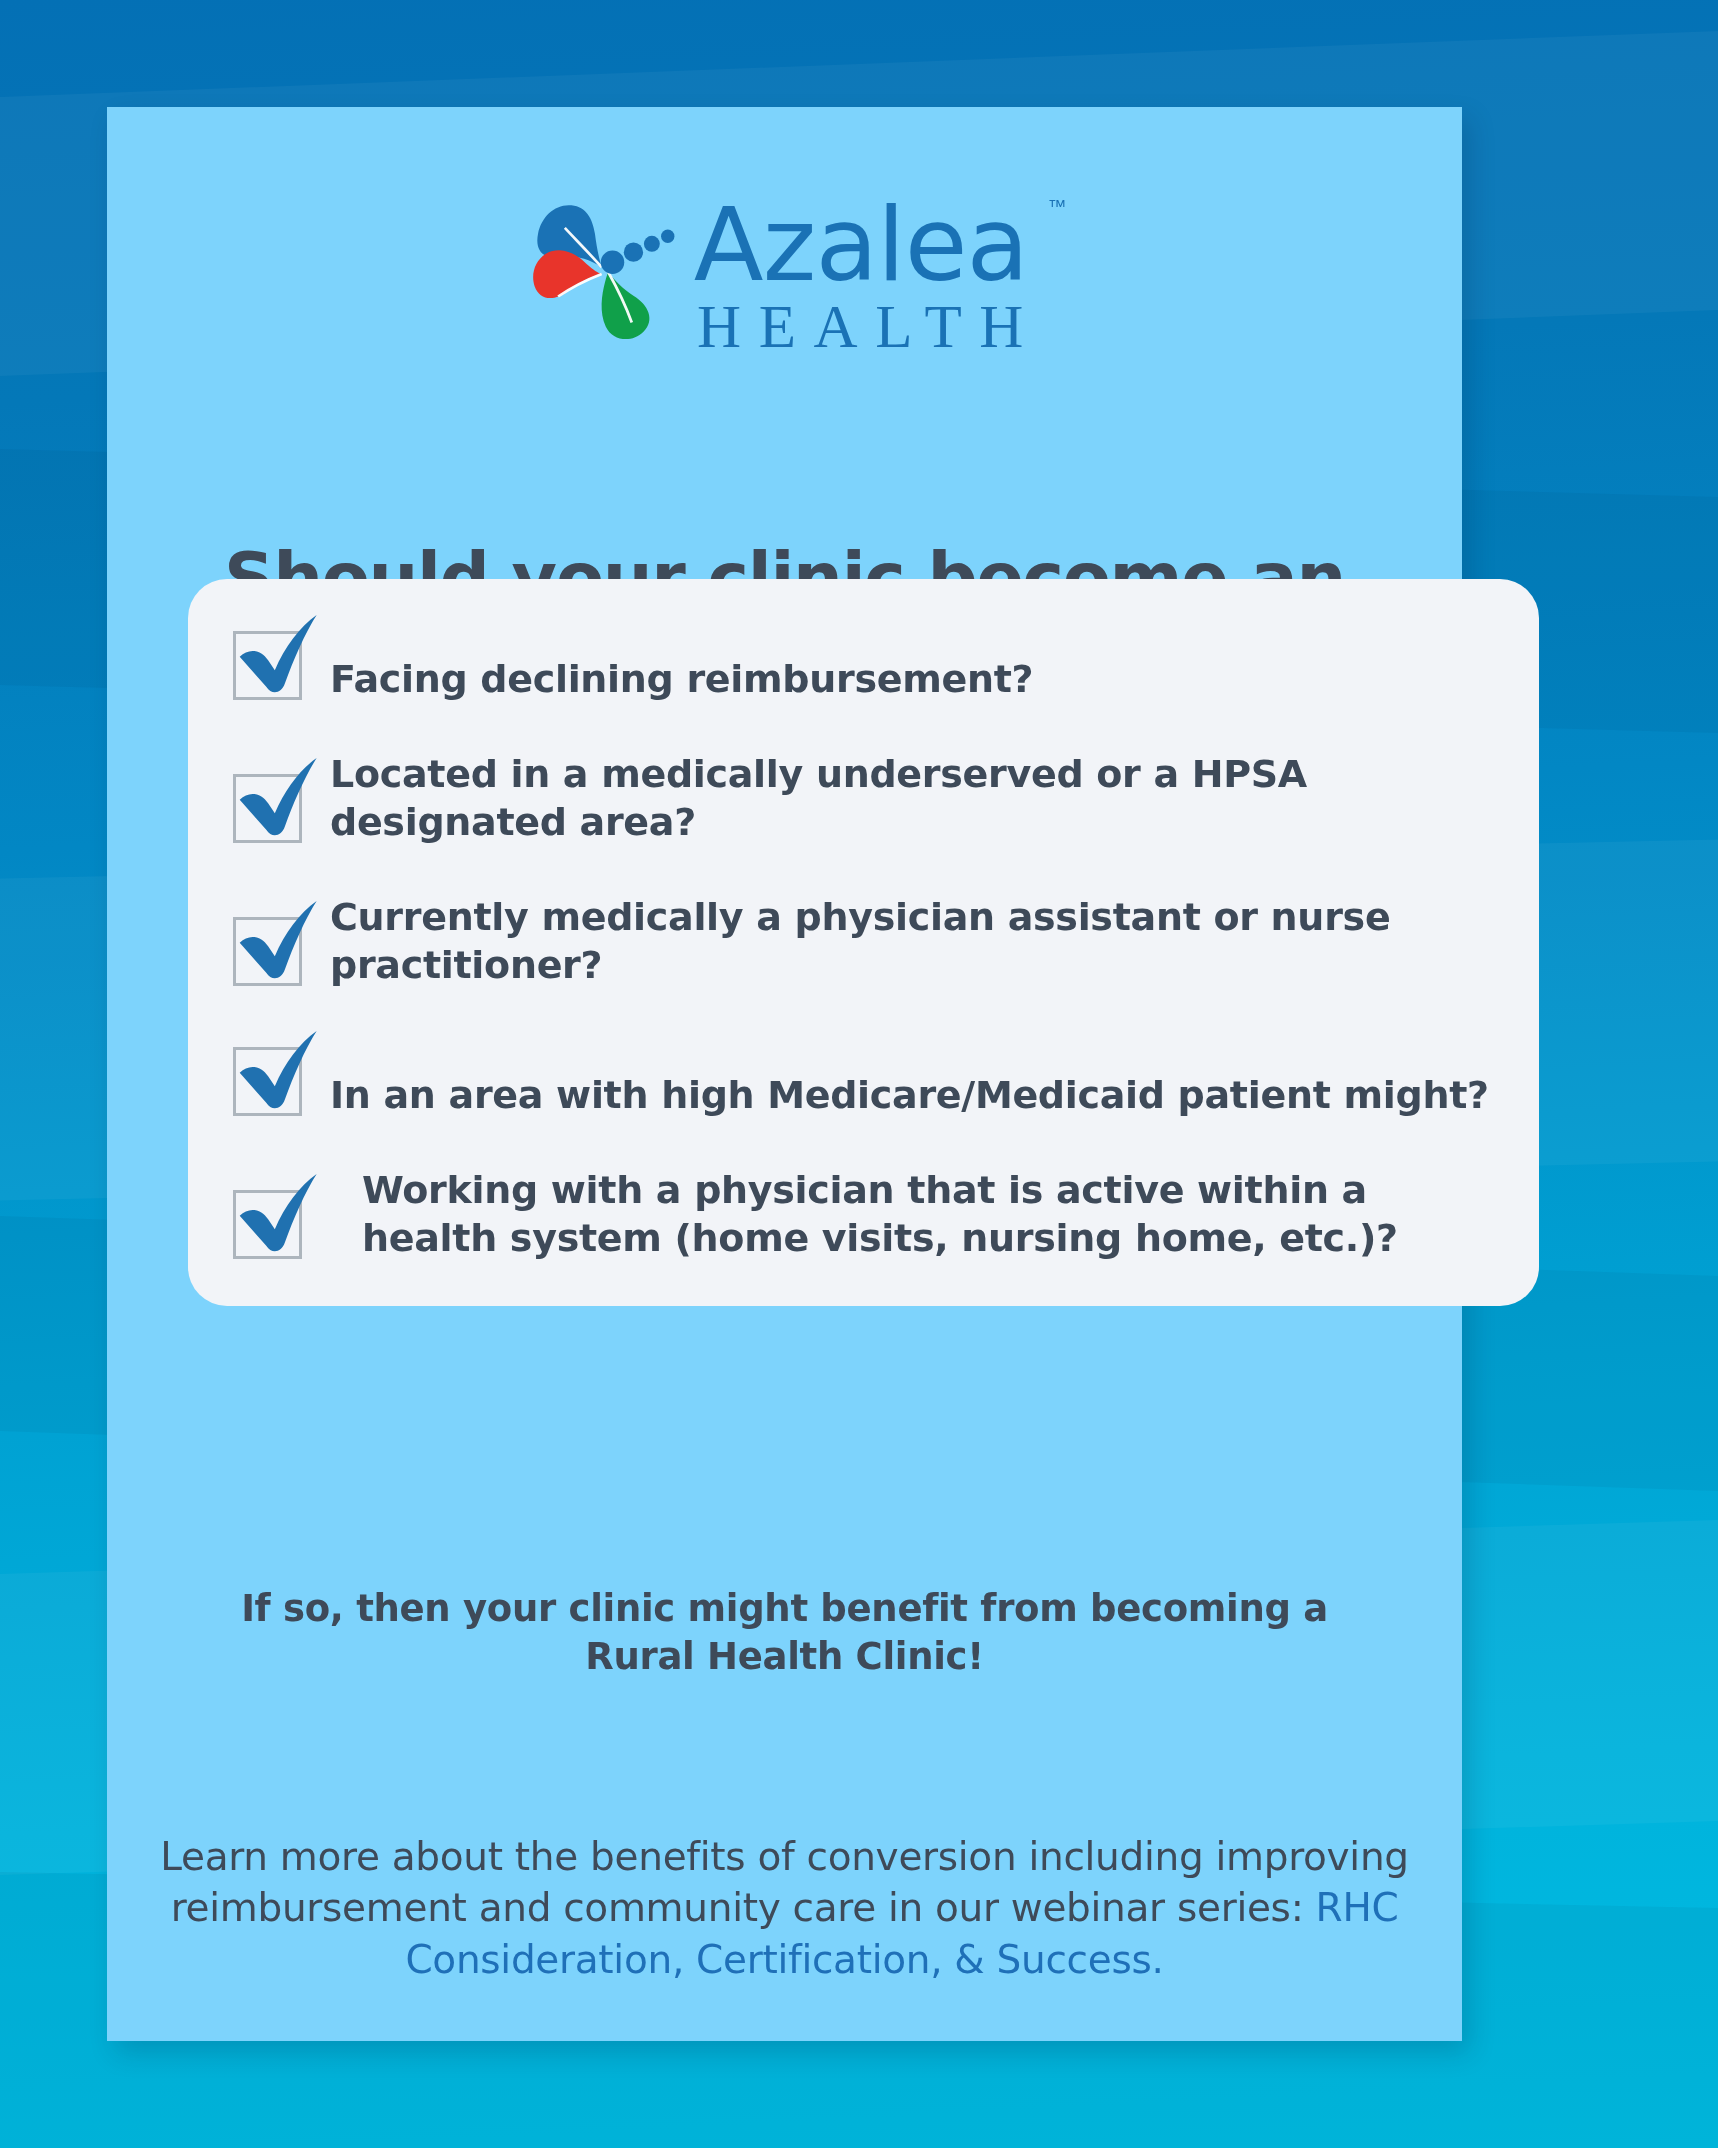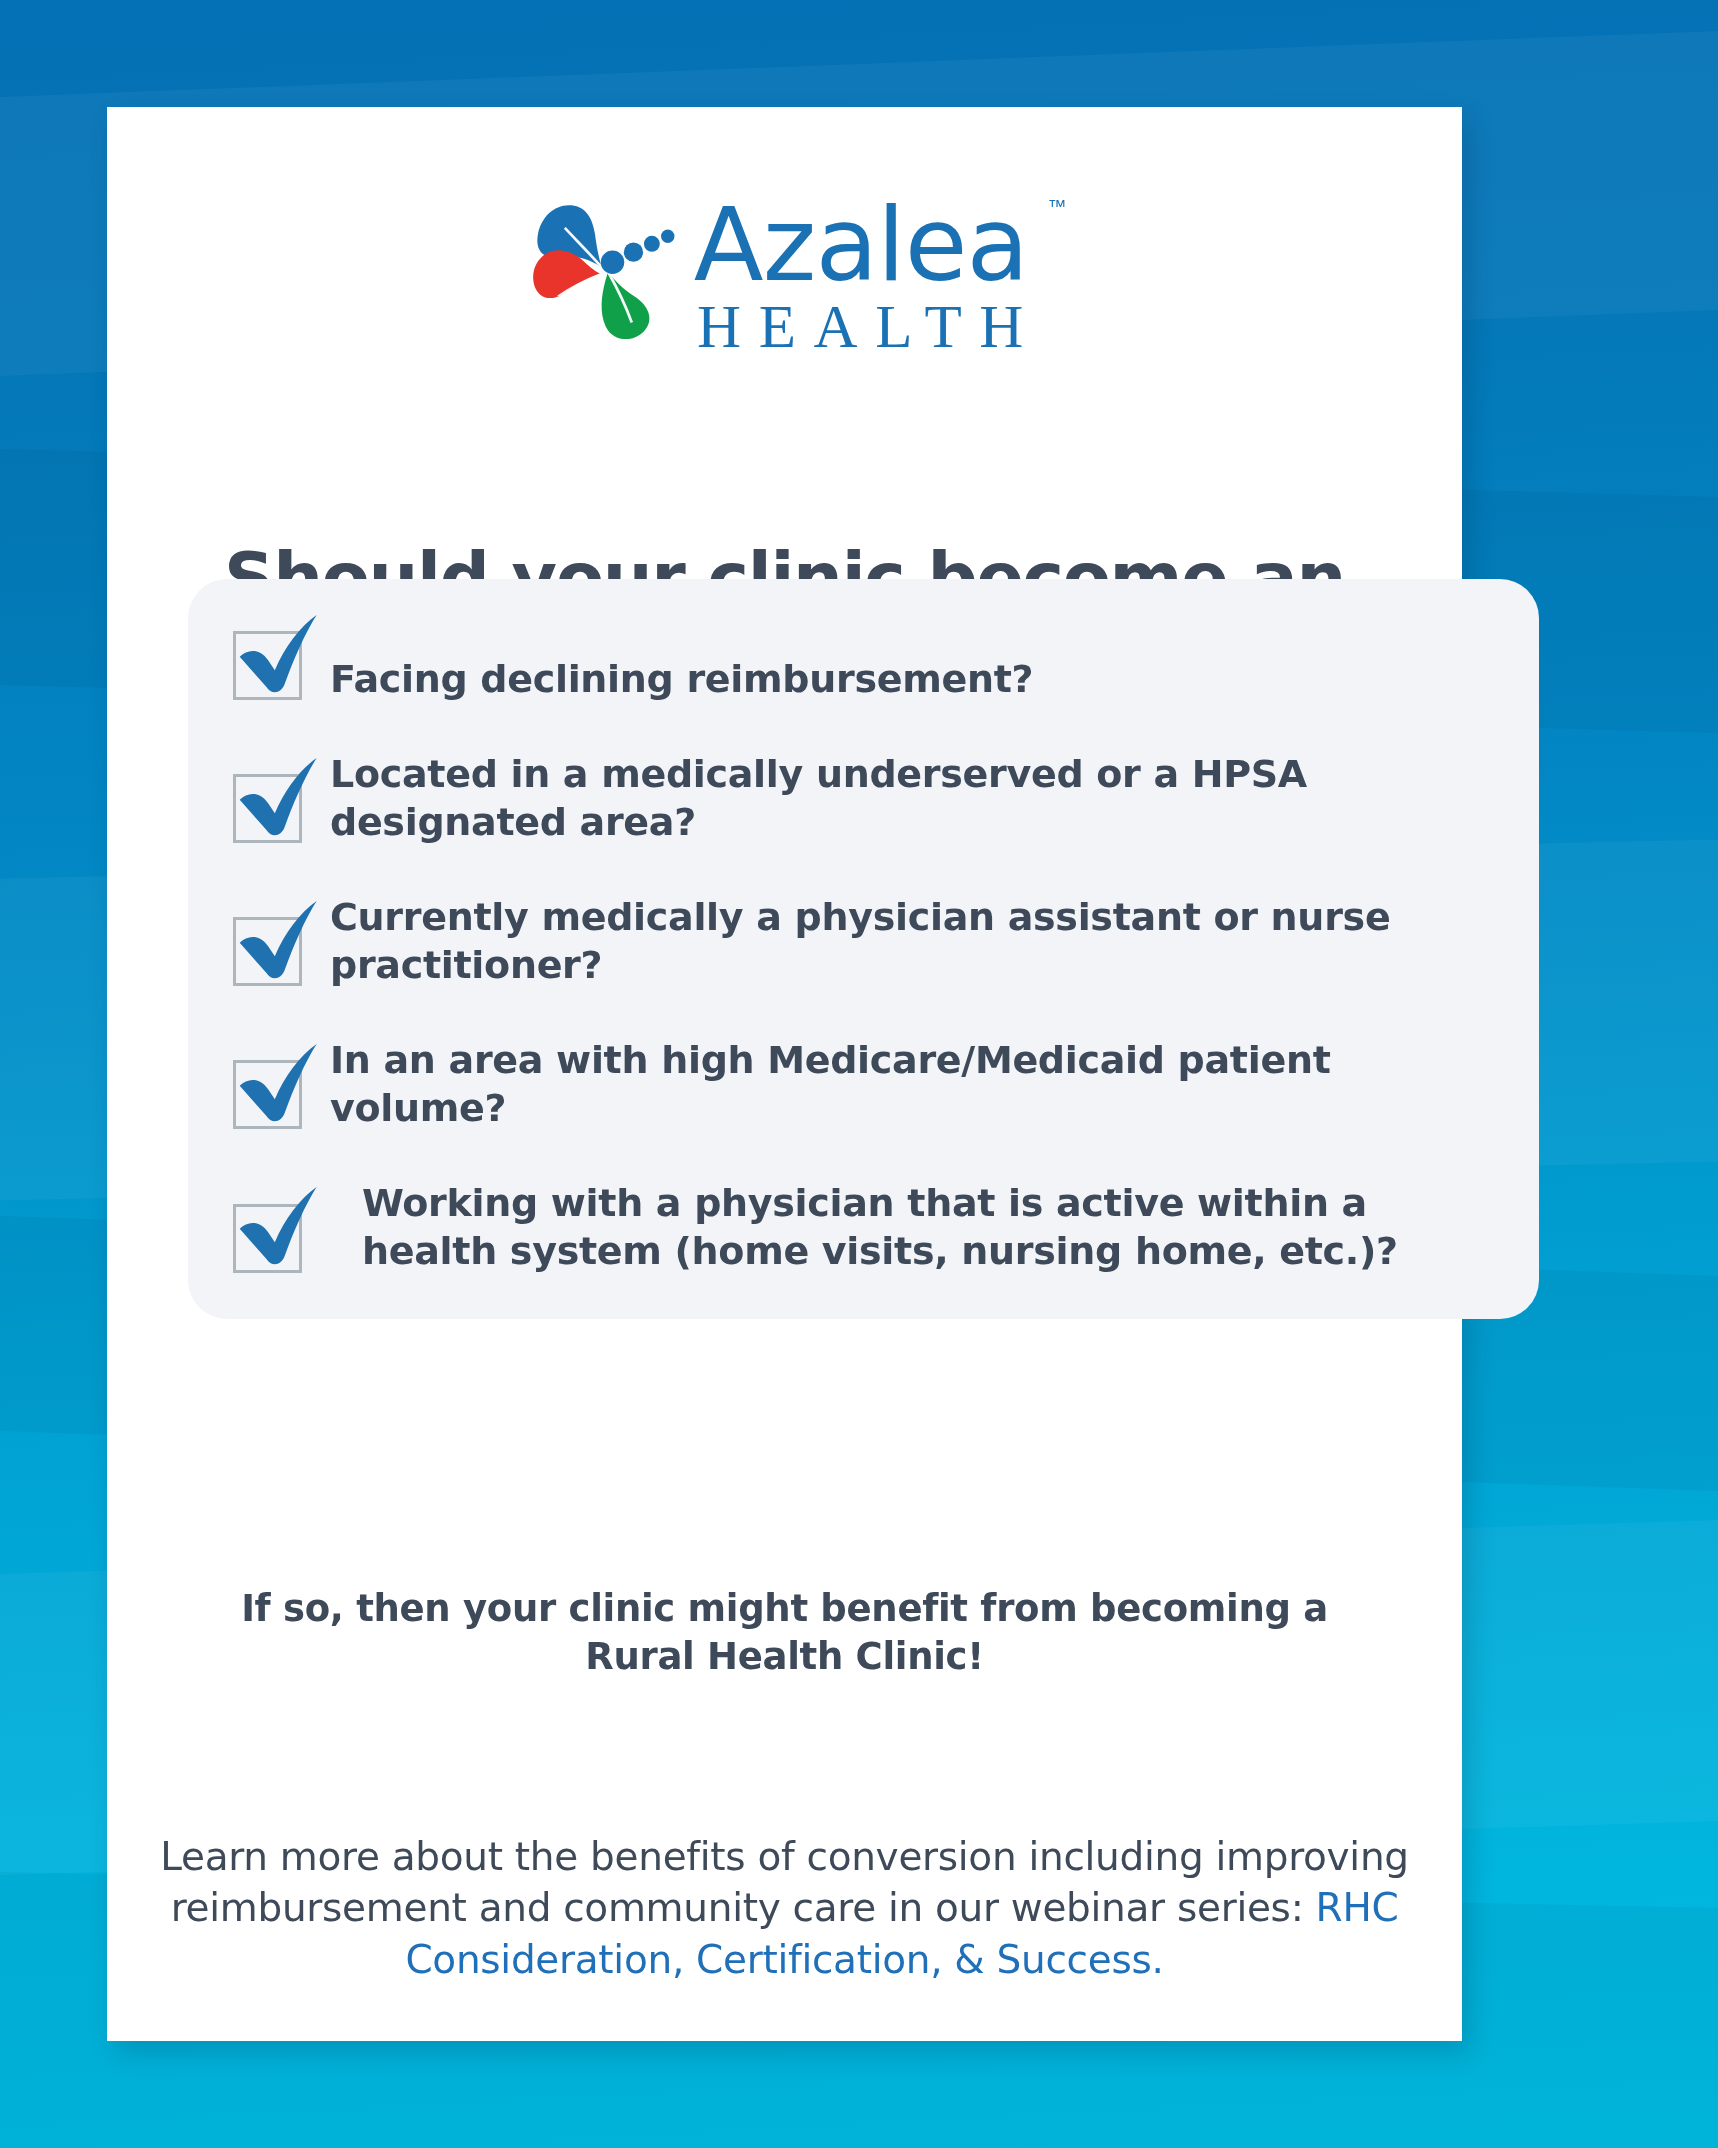--- a/index.html
+++ b/index.html
@@ -44,21 +44,21 @@
   .band5 { top: 72%; height: 14%; transform: rotate(-1.8deg); }
   .band6 { top: 88%; height: 14%; transform: rotate(1.2deg); }
 
   
   .card {
     position: absolute;
     left: 107px;
     top: 107px;
     width: 1355px;
     height: 1934px;
-    background: #ffffff;
+    background: #7dd3fc;
     box-shadow: 8.4px 11.7px 25px rgba(0,30,60,0.18);
   }
 
   
   .logo-wrap {
     position: absolute;
     left: 0; right: 0;
     top: 84px;
     display: flex;
     justify-content: center;
@@ -288,21 +288,21 @@
           <span class="check-text">Currently medically a physician assistant or nurse practitioner?</span>
         </li>
 
         <li class="check-item">
           <span class="checkbox">
             <span class="box"></span>
             <svg viewBox="0 0 122 108">
               <path d="M14 52 C24 42 38 42 48 56 L56 68 C68 40 86 16 106 2 C92 24 78 56 68 84 C64 96 52 98 46 88 Z" fill="#2071b0"></path>
             </svg>
           </span>
-          <span class="check-text">In an area with high Medicare/Medicaid patient volume?</span>
+          <span class="check-text">In an area with high Medicare/Medicaid patient might?</span>
         </li>
 
         <li class="check-item">
           <span class="checkbox">
             <span class="box"></span>
             <svg viewBox="0 0 122 108">
               <path d="M14 52 C24 42 38 42 48 56 L56 68 C68 40 86 16 106 2 C92 24 78 56 68 84 C64 96 52 98 46 88 Z" fill="#2071b0"></path>
             </svg>
           </span>
           <span class="check-text">Working with a physician that is active within a health system (home visits, nursing home, etc.)?</span>

